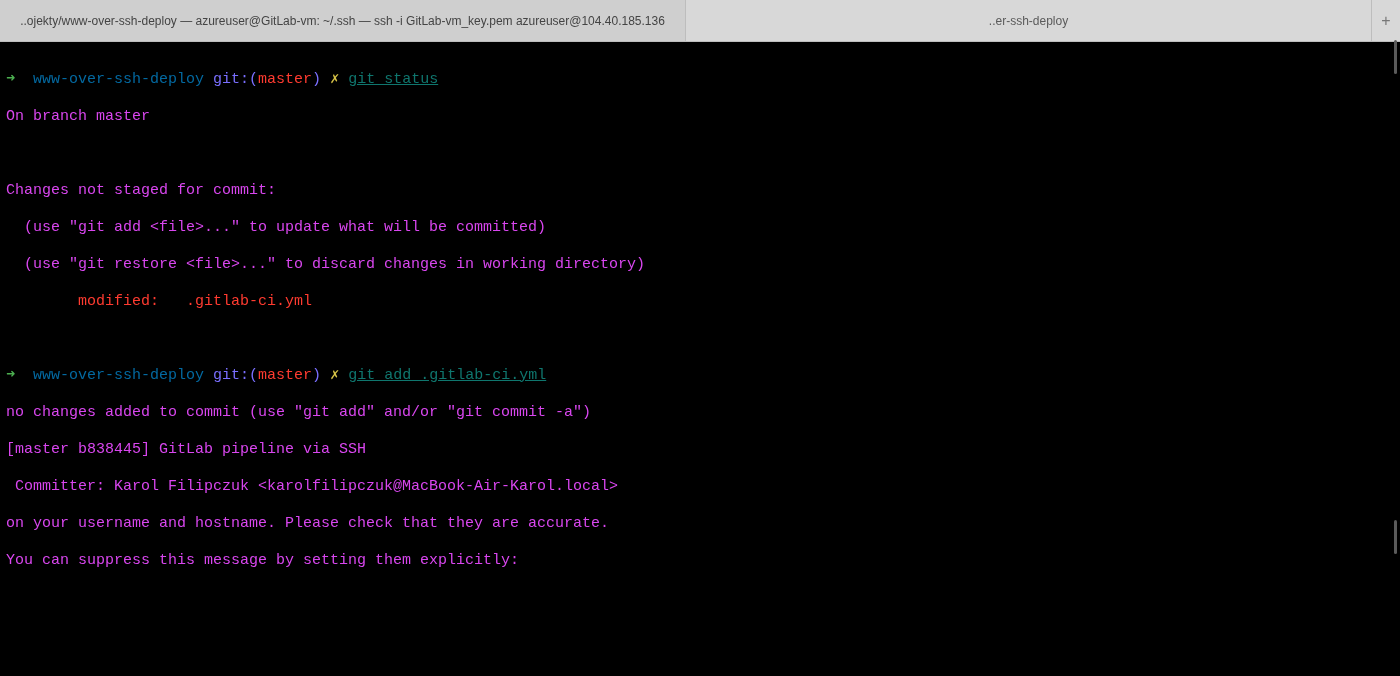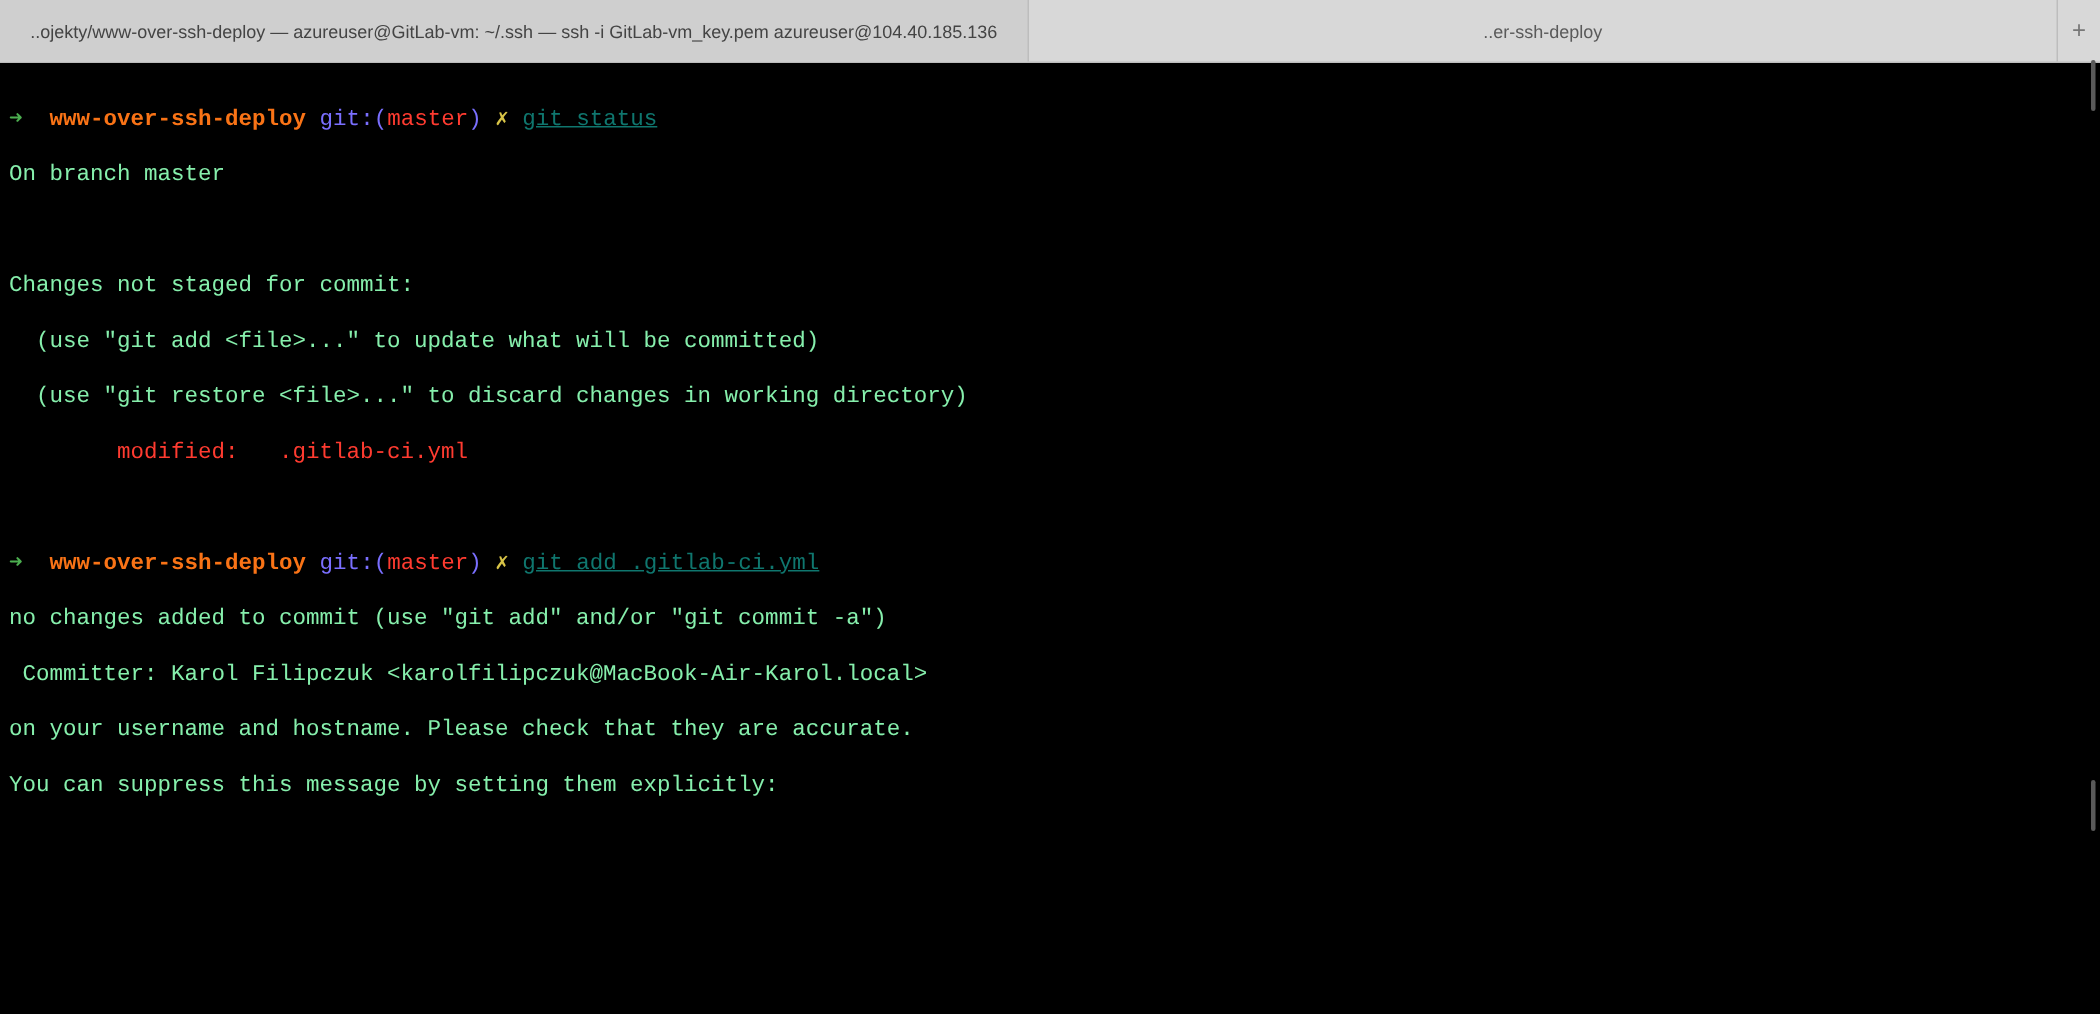--- a/index.html
+++ b/index.html
@@ -43,26 +43,26 @@
     font-size: 15px;
     line-height: 18.5px;
     white-space: pre;
     letter-spacing: 0px;
   }
 
   .row { display: block; }
 
   
   .c-arrow   { color: #4caf50; }      
-  .c-dir     { color: #f97316; font-weight: bold; } 
+  .c-dir     { color: #0369a1; font-weight: normal; } 
   .c-gitlbl  { color: #7a6fff; }      
   .c-branch  { color: #ff3b30; }      
   .c-dirty   { color: #d8c447; font-weight: bold; }
   .c-cmd     { color: #0f766e; text-decoration: underline; }
-  .c-out     { color: #86efac; }
+  .c-out     { color: #d946ef; }
   .c-red     { color: #ff3b30; }
 
   .scrollind {
     position: absolute;
     right: 3px;
     width: 3px;
     height: 34px;
     background: #5a5a5a;
     border-radius: 2px;
   }
@@ -80,20 +80,21 @@
 <span class="row"><span class="c-arrow">➜  </span><span class="c-dir">www-over-ssh-deploy</span><span class="c-gitlbl"> git:(</span><span class="c-branch">master</span><span class="c-gitlbl">) </span><span class="c-dirty">✗ </span><span class="c-cmd">git status</span></span>
 <span class="row c-out">On branch master</span>
 <span class="row c-out">&nbsp;</span>
 <span class="row c-out">Changes not staged for commit:</span>
 <span class="row c-out">  (use "git add &lt;file&gt;..." to update what will be committed)</span>
 <span class="row c-out">  (use "git restore &lt;file&gt;..." to discard changes in working directory)</span>
 <span class="row"><span class="c-red">        modified:   </span><span class="c-red">.gitlab-ci.yml</span></span>
 <span class="row c-out">&nbsp;</span>
 <span class="row"><span class="c-arrow">➜  </span><span class="c-dir">www-over-ssh-deploy</span><span class="c-gitlbl"> git:(</span><span class="c-branch">master</span><span class="c-gitlbl">) </span><span class="c-dirty">✗ </span><span class="c-cmd">git add .gitlab-ci.yml</span></span>
 <span class="row c-out">no changes added to commit (use "git add" and/or "git commit -a")</span>
+<span class="row c-out">[master b838445] GitLab pipeline via SSH</span>
 <span class="row c-out"> Committer: Karol Filipczuk &lt;karolfilipczuk@MacBook-Air-Karol.local&gt;</span>
 <span class="row c-out">on your username and hostname. Please check that they are accurate.</span>
 <span class="row c-out">You can suppress this message by setting them explicitly:</span>
 
 
 
 
 
 
 

